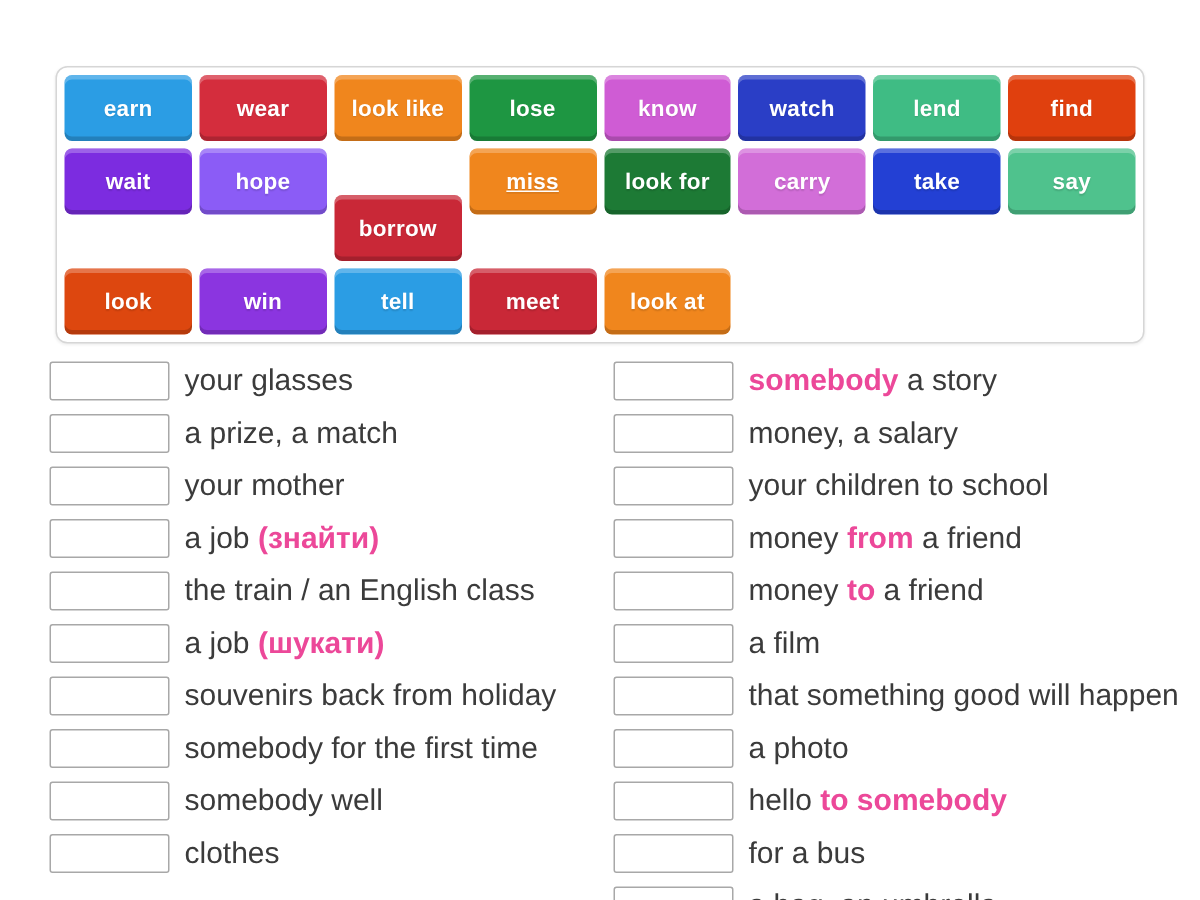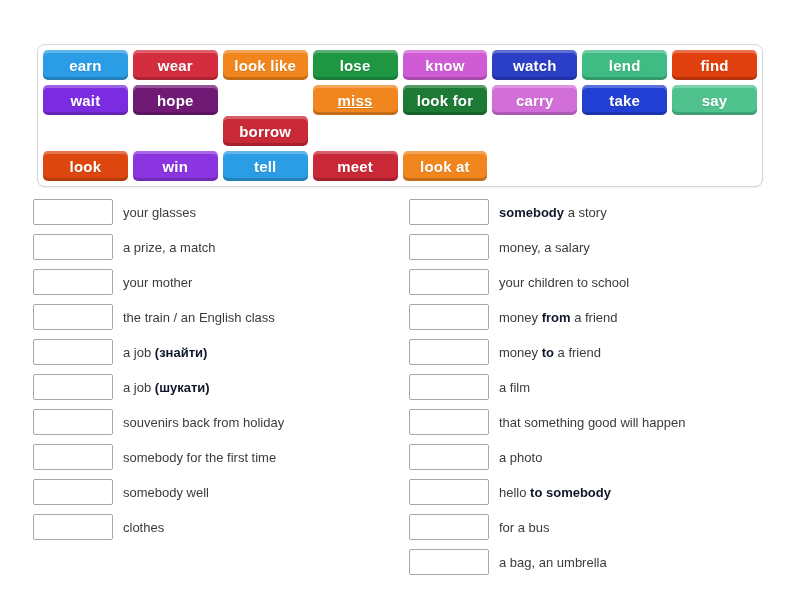--- a/index.html
+++ b/index.html
@@ -12,21 +12,21 @@
     background: #ffffff;
     border: 1px solid #d6d6d6;
     border-radius: 8px;
     padding: 5px;
     box-shadow: 0 1px 2px rgba(0,0,0,0.07);
   }
   .bank-row { display: flex; gap: 5px; margin-bottom: 5px; }
   .bank-row:last-child { margin-bottom: 0; }
   .bank-btn {
     flex: 0 0 calc((100% - 35px) / 8);
-    height: 30px;
+    height: 44px;
     border-radius: 5px;
     display: flex; align-items: center; justify-content: center;
     color: #ffffff;
     font-size: 15px;
     font-weight: bold;
     letter-spacing: 0.2px;
     box-shadow: inset 0 3px 0 rgba(255,255,255,0.25), inset 0 -3px 0 rgba(0,0,0,0.18);
     cursor: pointer;
     user-select: none;
     text-shadow: 0 1px 1px rgba(0,0,0,0.12);
@@ -39,43 +39,43 @@
   .answer-box {
     width: 80px; height: 26px;
     background: #ffffff;
     border: 1px solid #a8a8a8;
     border-radius: 2px;
     flex: 0 0 80px;
     cursor: pointer;
   }
   .item-text {
     margin-left: 10px;
-    font-size: 13px;
+    font-size: 20px;
     color: #3b3b3b;
     white-space: nowrap;
   }
-  .item-text b { font-weight: bold; color: #0f172a; }
+  .item-text b { font-weight: bold; color: #ec4899; }
 </style>
 </head>
 <body>
 
 <div class="bank">
     <div class="bank-row">
       <div class="bank-btn" style="background: rgb(43, 157, 228);">earn</div>
       <div class="bank-btn" style="background: rgb(212, 45, 61);">wear</div>
       <div class="bank-btn" style="background: rgb(240, 134, 29);">look like</div>
       <div class="bank-btn" style="background: rgb(30, 150, 66);">lose</div>
       <div class="bank-btn" style="background: rgb(207, 92, 212);">know</div>
       <div class="bank-btn" style="background: rgb(42, 62, 198); text-align: center;">watch</div>
       <div class="bank-btn" style="background: rgb(63, 188, 132);">lend</div>
       <div class="bank-btn" style="background: rgb(224, 64, 14);">find</div>
     </div>
     <div class="bank-row">
       <div class="bank-btn" style="background: rgb(124, 44, 224);">wait</div>
-      <div class="bank-btn" style="background: #701a75; text-align: right;">hope</div>
+      <div class="bank-btn" style="background: #8b5cf6; text-align: right;">hope</div>
       <div class="bank-btn" style="background: rgb(201, 40, 55); margin-top: 31px;">borrow</div>
       <div class="bank-btn" style="background: rgb(240, 134, 29); text-decoration: underline;">miss</div>
       <div class="bank-btn" style="background: rgb(29, 122, 53);">look for</div>
       <div class="bank-btn" style="background: rgb(210, 110, 216);">carry</div>
       <div class="bank-btn" style="background: rgb(35, 64, 212);">take</div>
       <div class="bank-btn" style="background: rgb(79, 194, 141);">say</div>
     </div>
     <div class="bank-row">
       <div class="bank-btn" style="background: rgb(221, 71, 15);">look</div>
       <div class="bank-btn" style="background: rgb(139, 53, 224);">win</div>
@@ -94,25 +94,25 @@
       <div class="row-item">
         <div class="answer-box"></div>
         <div class="item-text"><span>a prize, a match</span></div>
       </div>
       <div class="row-item">
         <div class="answer-box"></div>
         <div class="item-text"><span>your mother</span></div>
       </div>
       <div class="row-item">
         <div class="answer-box"></div>
-        <div class="item-text"><span>the train / an English class</span></div>
+        <div class="item-text"><span>a job </span><b>(знайти)</b></div>
       </div>
       <div class="row-item">
         <div class="answer-box"></div>
-        <div class="item-text"><span>a job </span><b>(знайти)</b></div>
+        <div class="item-text"><span>the train / an English class</span></div>
       </div>
       <div class="row-item">
         <div class="answer-box"></div>
         <div class="item-text"><span>a job </span><b>(шукати)</b></div>
       </div>
       <div class="row-item">
         <div class="answer-box"></div>
         <div class="item-text"><span>souvenirs back from holiday</span></div>
       </div>
       <div class="row-item">

